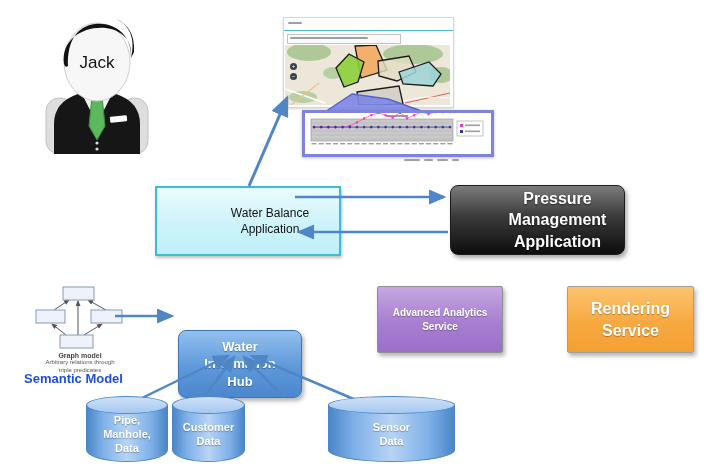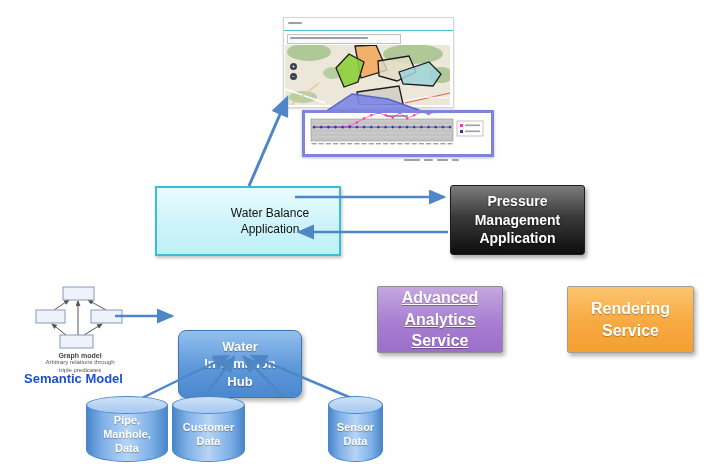--- a/index.html
+++ b/index.html
@@ -16,23 +16,23 @@
   .zoom-dot{position:absolute;width:7px;height:7px;border-radius:50%;background:#38424e;color:#fff;font-size:6px;line-height:7px;text-align:center;}
 
   
   .chart-window{left:302px;top:110px;width:186px;height:41px;background:#fff;border:3px solid #7d84da;box-shadow:0 1px 3px rgba(0,0,0,.25);}
   .chart-caption{left:404px;top:157px;width:90px;height:6px;}
   .cap-bar{position:absolute;top:2px;height:2px;background:#9aa0a6;border-radius:1px;}
 
   
   .box{display:flex;align-items:center;justify-content:center;text-align:center;white-space:pre-line;line-height:1.35;}
   .box-wb{left:155px;top:186px;width:138px;height:66px;background:linear-gradient(180deg,#eafcfe 0%,#cdf3fa 55%,#bff0f8 100%);border:2px solid #3bbcd9;color:#111;font-size:12px;box-shadow:1px 2px 3px rgba(0,0,0,.25);padding-left:44px;}
-  .box-pm{left:450px;top:185px;width:133px;height:68px;background:linear-gradient(180deg,#7c7c7c 0%,#3a3a3a 45%,#0d0d0d 100%);border:1px solid #1d1d1d;border-radius:3px;color:#fff;font-size:14px;font-weight:bold;text-shadow:0 1px 2px rgba(0,0,0,.6);box-shadow:2px 3px 4px rgba(0,0,0,.35);}
+  .box-pm{left:450px;top:185px;width:133px;height:68px;background:linear-gradient(180deg,#7c7c7c 0%,#3a3a3a 45%,#0d0d0d 100%);border:1px solid #1d1d1d;border-radius:8px;color:#fff;font-size:16px;font-weight:bold;text-shadow:0 1px 2px rgba(0,0,0,.6);box-shadow:2px 3px 4px rgba(0,0,0,.35);padding-left:40px;}
   .box-hub{left:178px;top:286px;width:122px;height:66px;background:linear-gradient(180deg,#93c0ee 0%,#5e98da 55%,#4c87cf 100%);border:1px solid #3c74b6;border-radius:8px;color:#fff;font-size:13px;font-weight:bold;text-shadow:0 1px 1px rgba(0,0,0,.35);box-shadow:2px 3px 4px rgba(0,0,0,.3);margin-top:44px;}
-  .box-aas{left:377px;top:286px;width:124px;height:65px;background:linear-gradient(180deg,#c5a8e0 0%,#a77ed1 55%,#9c6fca 100%);border:1px solid #8f8f8f;border-radius:2px;color:#fff;font-size:16px;font-weight:bold;text-shadow:0 1px 1px rgba(0,0,0,.3);box-shadow:2px 3px 4px rgba(0,0,0,.3);text-decoration:underline;}
+  .box-aas{left:377px;top:286px;width:124px;height:65px;background:linear-gradient(180deg,#c5a8e0 0%,#a77ed1 55%,#9c6fca 100%);border:1px solid #8f8f8f;border-radius:2px;color:#fff;font-size:10px;font-weight:bold;text-shadow:0 1px 1px rgba(0,0,0,.3);box-shadow:2px 3px 4px rgba(0,0,0,.3);}
   .box-rs{left:567px;top:286px;width:125px;height:65px;background:linear-gradient(180deg,#fcc470 0%,#f7a940 55%,#f4a032 100%);border:1px solid #9f9f9f;border-radius:2px;color:#fff;font-size:16px;font-weight:bold;text-shadow:0 1px 1px rgba(0,0,0,.3);box-shadow:2px 3px 4px rgba(0,0,0,.3);}
 
   
   .sem-caption{left:24px;top:352px;width:112px;text-align:center;color:#555;}
   .sem-caption .t1{font-size:7px;font-weight:bold;color:#444;}
   .sem-caption .t2{font-size:6px;white-space:pre-line;line-height:1.3;}
   .sem-label{left:24px;top:371px;width:130px;font-size:13px;font-weight:600;color:#1d4ed8;}
 
   
   .cyl{position:absolute;height:66px;}
@@ -72,20 +72,44 @@
         <polygon points="64,9 79,17 73,37 59,42 51,23" stroke="#1a1a1a" stroke-width="1.3" fill-opacity="0.9" fill="#8ccf3a"></polygon>
         <polygon points="93,16 124,11 131,27 112,36 94,31" stroke="#1a1a1a" stroke-width="1.3" fill-opacity="0.8" fill="#e3ddc4"></polygon>
         <polygon points="114,27 144,17 156,29 148,41 118,39" stroke="#1a1a1a" stroke-width="1.3" fill-opacity="0.85" fill="#9ed3d8"></polygon>
         <polygon points="72,47 114,41 118,59 96,60 74,60" stroke="#1a1a1a" stroke-width="1.3" fill-opacity="0.85" fill="#d2cec4"></polygon>
       </svg>
       <div class="zoom-dot" style="left:5px;top:18px;">+</div>
       <div class="zoom-dot" style="left:5px;top:28px;">−</div>
     </div>
   </div>
 
+  <div class="abs" style="left:38px;top:2px;width:118px;height:152px;">
+    <svg width="118" height="152" viewBox="0 0 118 152">
+
+      <rect x="8" y="96" width="27" height="56" rx="13" fill="#dedede" stroke="#c2c2c2"></rect>
+      <rect x="83" y="96" width="27" height="56" rx="13" fill="#dedede" stroke="#c2c2c2"></rect>
+
+      <path d="M16,152 L16,122 Q16,100 40,92 L78,92 Q102,100 102,122 L102,152 Z" fill="#161616"></path>
+
+      <polygon points="44,92 74,92 59,122" fill="#f4f4f4"></polygon>
+
+      <polygon points="54,94 64,94 67,124 59,138 51,124" fill="#5cb85c" stroke="#3f8f3f"></polygon>
+
+      <rect x="72" y="114" width="17" height="6" rx="1" fill="#fcfcfc" transform="rotate(-6 80 117)"></rect>
+
+      <circle cx="59" cy="141" r="1.6" fill="#dcdcdc"></circle>
+        <circle cx="59" cy="147" r="1.6" fill="#dcdcdc"></circle>
+
+      <ellipse cx="59" cy="60" rx="33" ry="39" fill="#f7f7f7" stroke="#cfcfcf"></ellipse>
+
+      <path d="M26,62 C20,18 98,12 93,56 C94,32 76,20 57,22 C40,24 29,38 30,64 Q27,66 26,62 Z" fill="#121212"></path>
+      <path d="M93,56 C97,40 94,24 78,17 C90,22 97,32 96,50 Z" fill="#121212"></path>
+      <text x="59" y="66" text-anchor="middle" font-size="17" fill="#111" font-family="Liberation Sans, sans-serif" id="avatar-name">Jack</text>
+    </svg>
+  </div>
 
   <div class="abs box box-wb">
     <span>Water Balance
 Application</span>
   </div>
   <div class="abs box box-pm">
     <span>Pressure Management
 Application</span>
   </div>
   <div class="abs box box-hub">
@@ -132,21 +156,21 @@
     <div class="label">Pipe,
 Manhole,
 Data</div>
   </div>
   <div class="cyl" style="left:172px;top:396px;width:73px;">
     <div class="top"></div>
       <div class="body"></div>
     <div class="label">Customer
 Data</div>
   </div>
-  <div class="cyl" style="left:328px;top:396px;width:55px;">
+  <div class="cyl" style="left:328px;top:396px;width:80px;padding-left:47px;">
     <div class="top"></div>
       <div class="body"></div>
     <div class="label">Sensor
 Data</div>
   </div>
 
   <svg class="abs overlay">
     <defs>
       <marker id="arr" markerWidth="9" markerHeight="9" refX="6" refY="3" orient="auto">
         <path d="M0,0 L7,3 L0,6 Z" fill="#4f86c6"></path>

